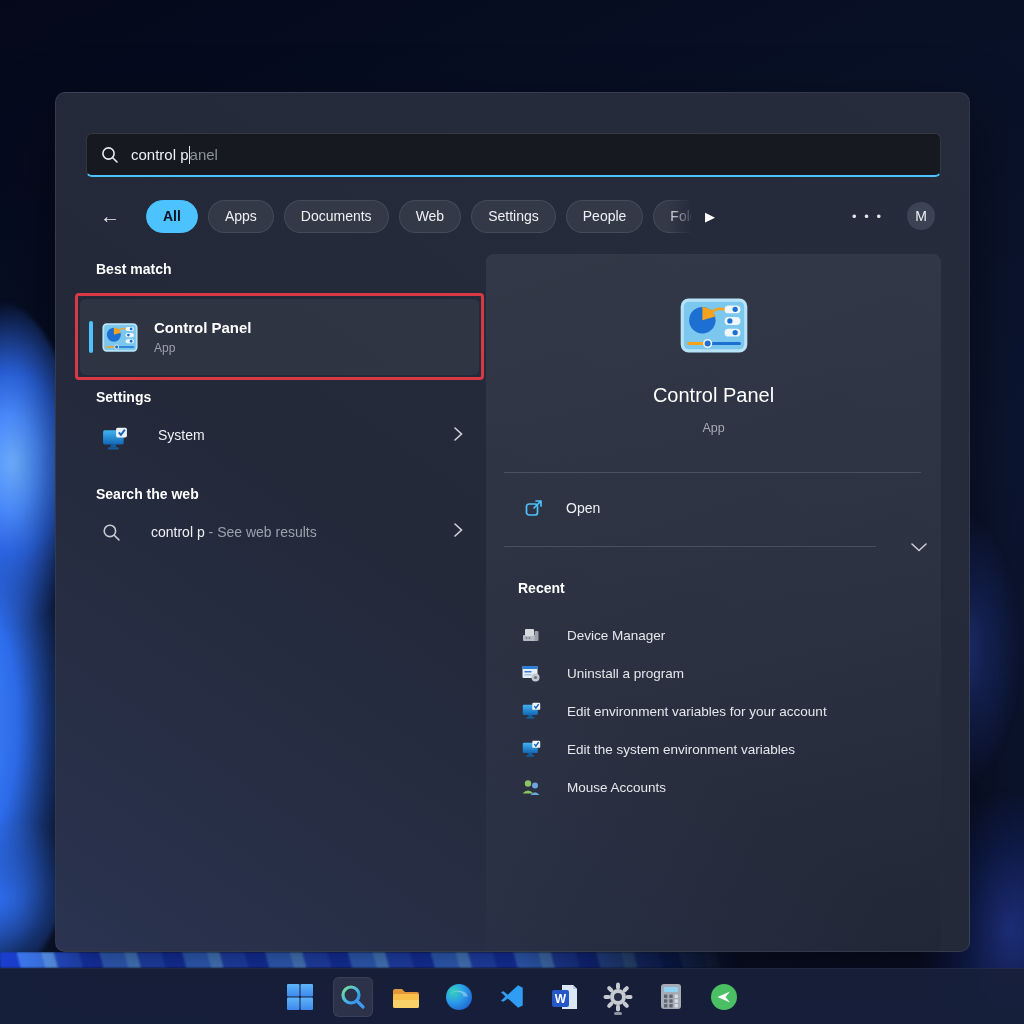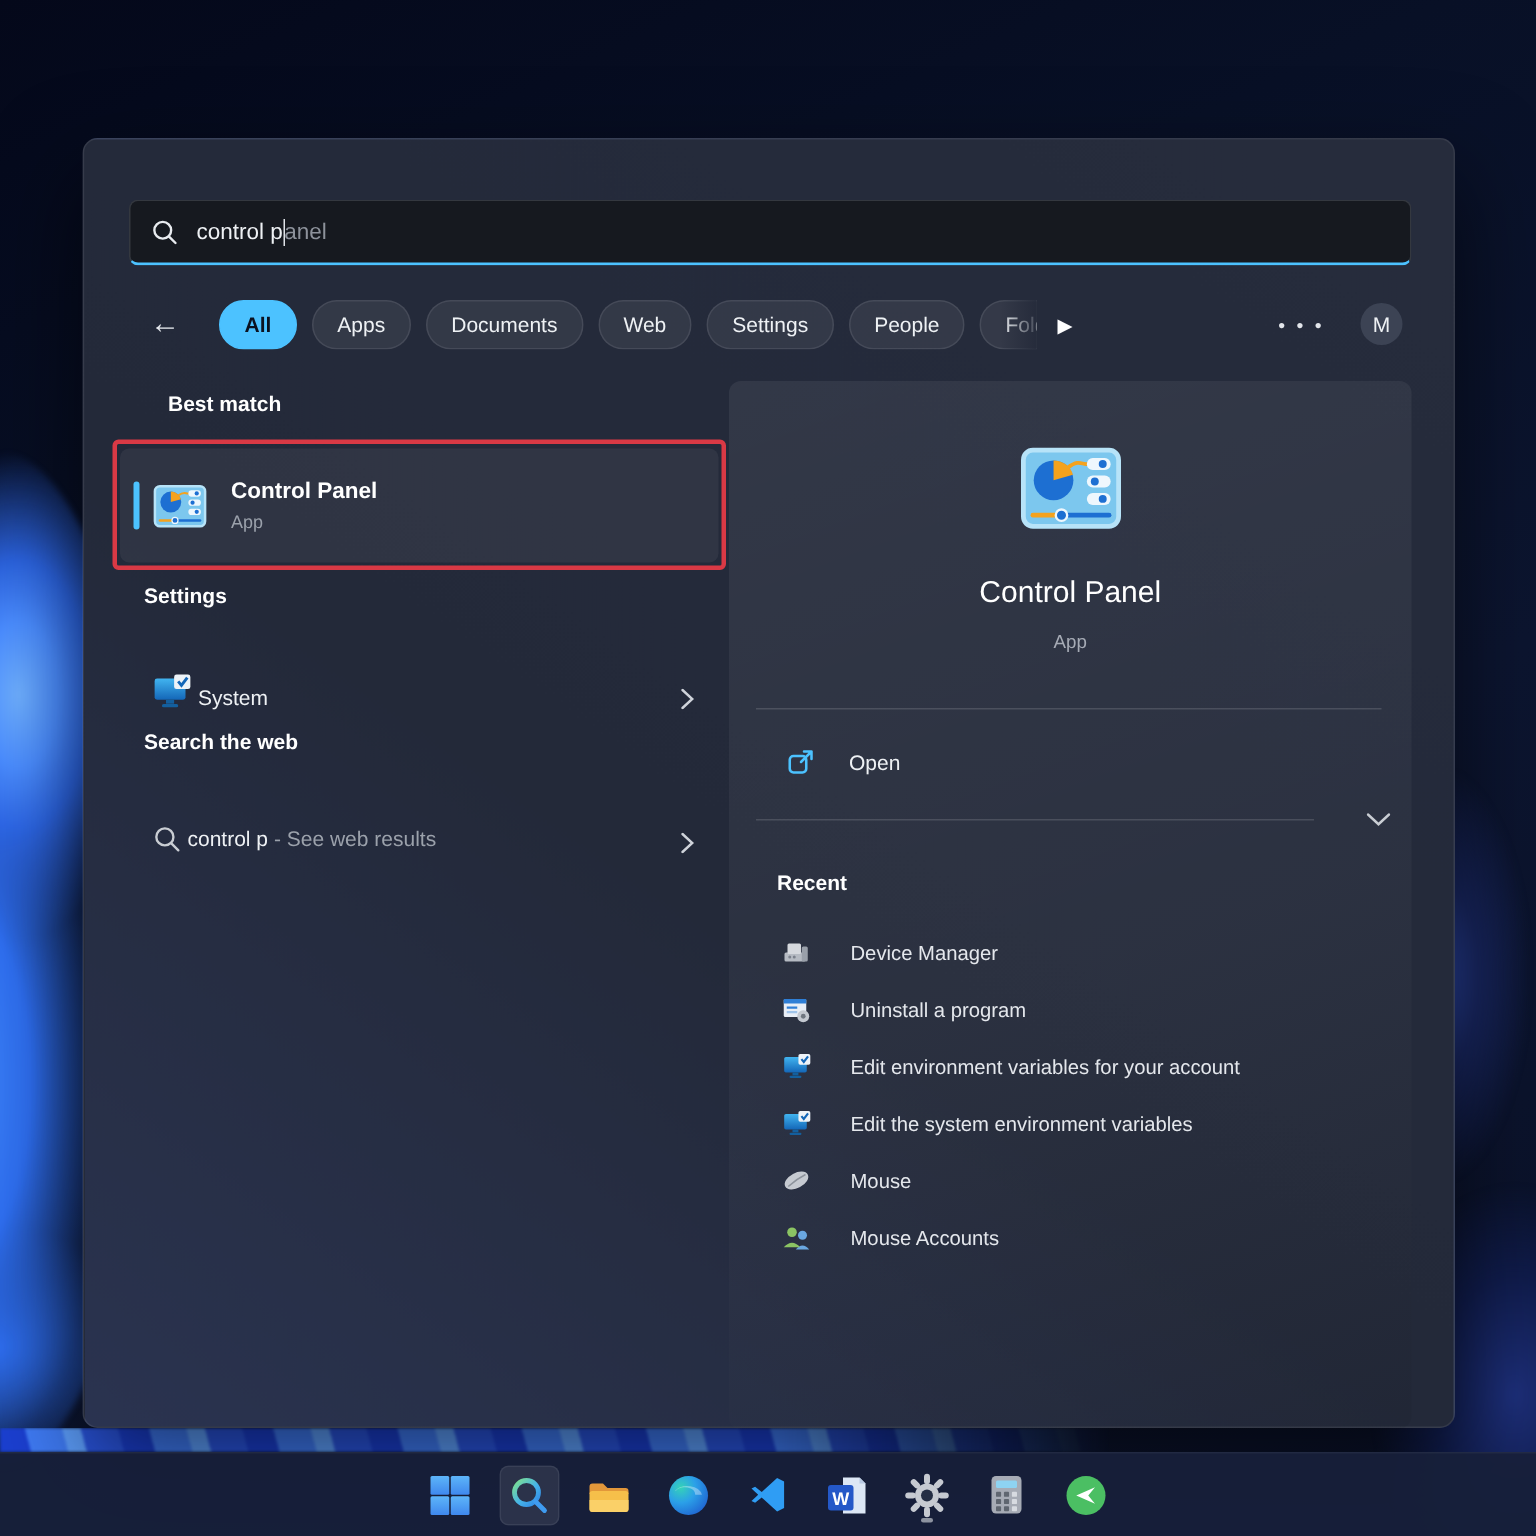--- a/index.html
+++ b/index.html
@@ -49,35 +49,35 @@
   .pill.active { background:#4cc2ff; border-color:#4cc2ff; color:#0b1220; font-weight:700; }
   .pill.truncated { width:58px; overflow:hidden; padding-right:0; }
   .overflow-arrow { color:#fff; font-size:13px; margin-left:14px; }
   .fb-spacer { flex:1; }
   .ellipsis { color:#e2e5ea; font-size:13px; letter-spacing:2px; margin-right:24px; }
   .avatar { width:28px; height:28px; border-radius:50%; background:#3c4354; color:#eef1f4;
     display:flex; align-items:center; justify-content:center; font-size:14px; margin-right:6px; }
 
   
   .section-header { position:absolute; left:40px; color:#fff; font-size:14px; font-weight:700; }
-  .bm-header { top:168px;margin-left:16px; }
+  .bm-header { top:168px; }
   .settings-header { top:296px; }
   .web-header { top:393px; }
 
   .annotation-box { position:absolute; left:19px; top:200px; width:409px; height:87px;
     border:3px solid #d93945; border-radius:4px; z-index:5; pointer-events:none; }
   .best-match-card { position:absolute; left:24px; top:206px; width:399px; height:76px;
     background:rgba(255,255,255,0.055); border-radius:6px; display:flex; align-items:center;
     padding-left:22px; gap:16px; }
   .accent-bar { position:absolute; left:9px; top:22px; width:4px; height:32px; border-radius:2px; background:#4cc2ff; }
   .bm-title { color:#fff; font-size:15px; font-weight:700; }
   .bm-sub { color:#9ba1ab; font-size:12px; margin-top:5px; }
 
-  .result-row { position:absolute; left:24px; width:399px; height:46px; display:flex; align-items:flex-end;
-    padding-left:22px; gap:4px; border-radius:4px; }
+  .result-row { position:absolute; left:24px; width:399px; height:46px; display:flex; align-items:flex-start;
+    padding-left:22px; gap:30px; border-radius:4px; }
   .system-row { top:334px; }
   .web-row { top:430px; }
   .row-label { color:#eef1f4; font-size:14px; }
   .row-suffix { color:#9ba1ab; font-size:14px;margin-top:14px; }
   .row-chevron { position:absolute; right:16px; display:flex; }
 
   
   .preview { position:absolute; left:430px; top:161px; width:455px; height:699px;
     background:linear-gradient(160deg, rgba(255,255,255,0.065), rgba(255,255,255,0.035) 55%, rgba(0,0,0,0.06));
     border-radius:8px 8px 9px 8px; }
@@ -339,29 +339,20 @@
               <rect x="5.5" y="18.7" width="10" height="2" rx="1" fill="#135f9e"></rect>
               <rect x="13" y="0.5" width="10" height="9" rx="1.5" fill="#eef3f8"></rect>
               <path d="M15.5,4.8 l2,2.4 l3.6,-4.8" stroke="#1467b8" stroke-width="1.8" fill="none"></path>
             </svg>
           </span>
           <span class="recent-label">Edit the system environment variables</span>
         </div>
         <div class="recent-row">
           <span class="ricon">
             <svg width="20" height="20" viewBox="0 0 20 20">
-              <ellipse cx="10" cy="10" rx="8.5" ry="5" transform="rotate(-28 10 10)" fill="#c6cad1"></ellipse>
-              <path d="M4.5,14 Q10,9 16,6" stroke="#8d939c" stroke-width="1" fill="none"></path>
-            </svg>
-          </span>
-          <span class="recent-label">Mouse</span>
-        </div>
-        <div class="recent-row">
-          <span class="ricon">
-            <svg width="20" height="20" viewBox="0 0 20 20">
               <circle cx="14" cy="8.5" r="3" fill="#6aa7e0"></circle>
               <path d="M9.5,18 Q14,12.5 18.5,18 Z" fill="#6aa7e0"></path>
               <circle cx="7" cy="6.5" r="3.2" fill="#8bc463"></circle>
               <path d="M1.5,16.5 Q7,10.5 12.5,16.5 Z" fill="#8bc463"></path>
             </svg>
           </span>
           <span class="recent-label">Mouse Accounts</span>
         </div>
       </div>
     </div>

